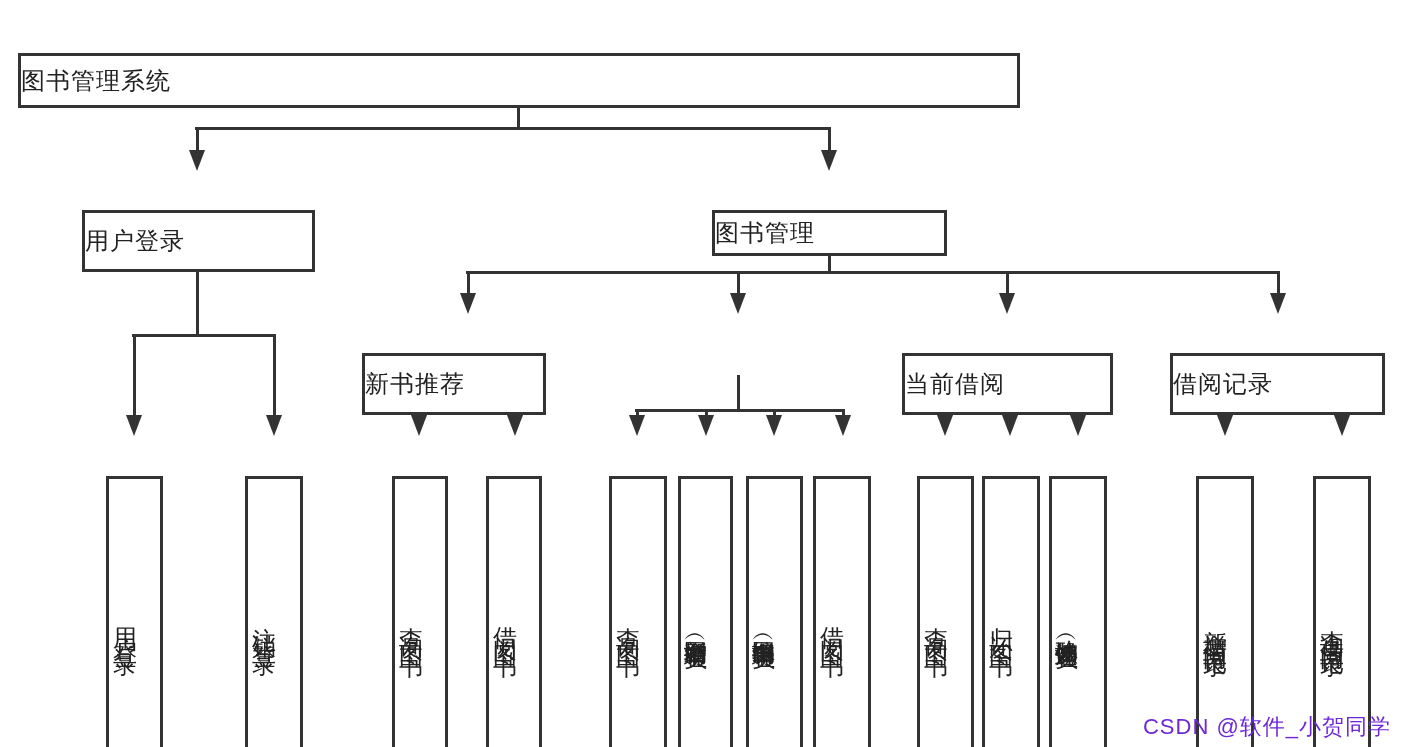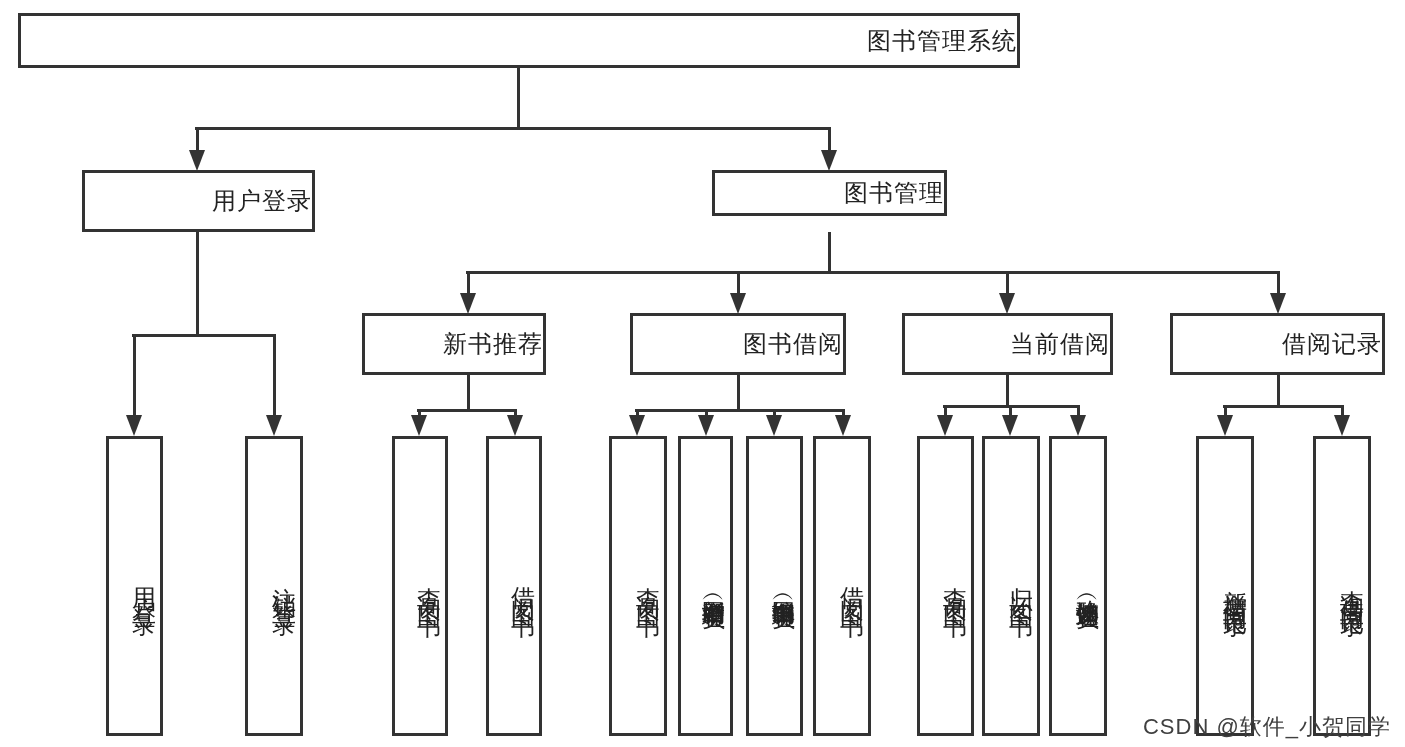--- a/index.html
+++ b/index.html
@@ -10,22 +10,23 @@
     font-family:"Liberation Sans", sans-serif;
     overflow:hidden;
   }
   .node {
     position:absolute;
     box-sizing:border-box;
     border:3px solid #333333;
     background:#ffffff;
     display:flex;
     align-items:center;
-    justify-content:flex-end;
+    justify-content:flex-start;
     z-index:2;
+    margin-top:40px;
   }
   .node .lbl {
     color:#222222;
     font-size:24px;
     white-space:nowrap;
   }
   .lvl-h .lbl { letter-spacing:1px; }
   .lvl-v .lbl {
     writing-mode:vertical-rl;
     text-orientation:mixed;
@@ -43,21 +44,21 @@
     margin-left:-8px;
     width:0; height:0;
     border-left:8px solid transparent;
     border-right:8px solid transparent;
     border-top:21px solid #333333;
   }
   .watermark {
     position:absolute;
     right:14px; bottom:5px;
     font-size:22px;
-    color:#404040;
+    color:#6d28d9;
     letter-spacing:1px;
     z-index:6;
     white-space:nowrap;
   }
 </style>
 </head>
 <body>
 
 <div id="canvas">
 
@@ -84,23 +85,20 @@
 
   <div class="vl" style="left:827.5px;top:232px;height:41px"></div>
   <div class="hl" style="left:466px;top:271px;width:814px"></div>
   <div class="drop" style="left:466.5px;top:271px;height:22px"></div>
   <div class="drop" style="left:736.5px;top:271px;height:22px"></div>
   <div class="drop" style="left:1005.5px;top:271px;height:22px"></div>
   <div class="drop" style="left:1276.5px;top:271px;height:22px"></div>
 
   <div class="node lvl-h" style="left:362px;top:313px;width:184px;height:62px">
     <span class="lbl">新书推荐</span>
-  </div>
-  <div class="node lvl-h" style="left:630px;top:313px;width:216px;height:62px">
-    <span class="lbl">图书借阅</span>
   </div>
   <div class="node lvl-h" style="left:1170px;top:313px;width:215px;height:62px">
     <span class="lbl">借阅记录</span>
   </div>
   <div class="node lvl-h" style="left:902px;top:313px;width:211px;height:62px">
     <span class="lbl">当前借阅</span>
   </div>
 
   <div class="vl" style="left:466.5px;top:375px;height:36px"></div>
   <div class="hl" style="left:417px;top:409px;width:100px"></div>

